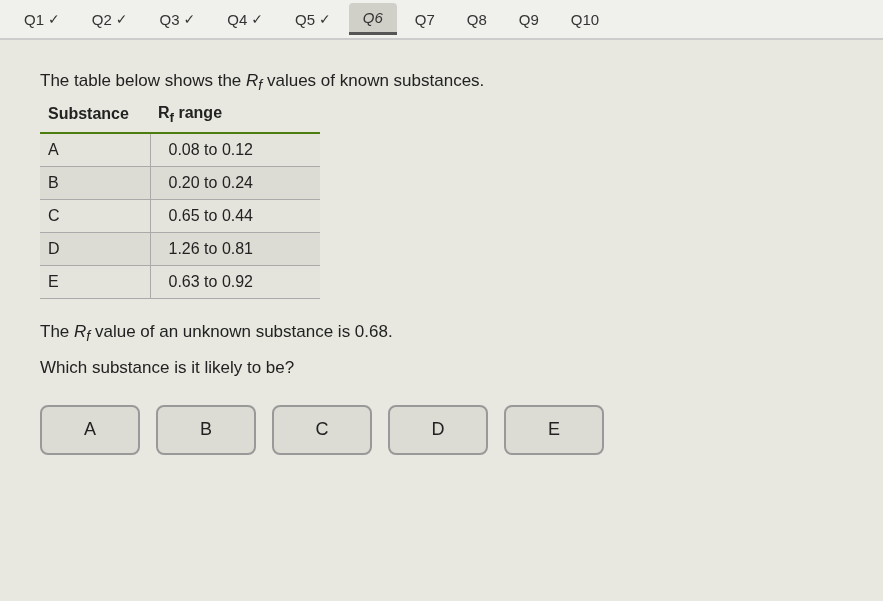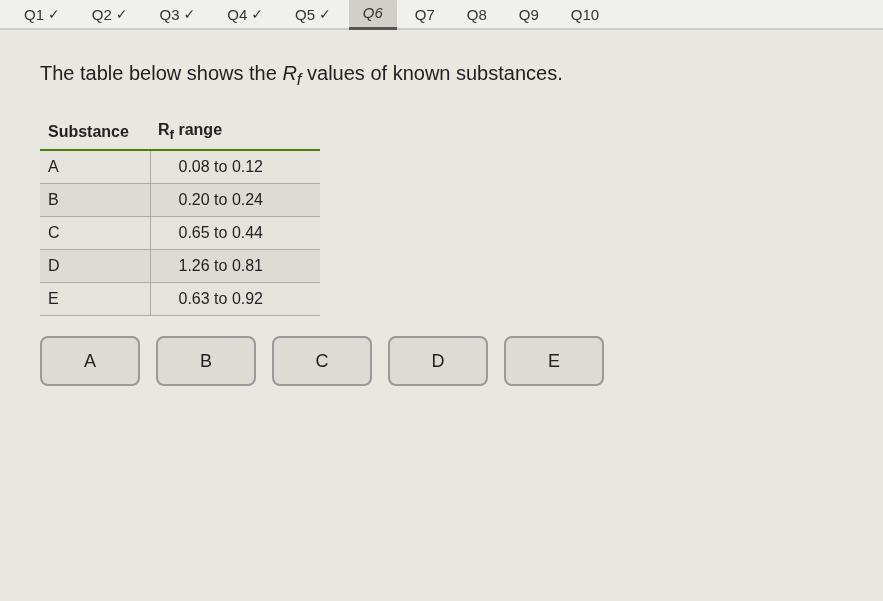--- a/index.html
+++ b/index.html
@@ -12,21 +12,21 @@
       overflow: hidden;
     }
 
     
     .tabs {
       display: flex;
       align-items: center;
       background: #f0f0ec;
       border-bottom: 2px solid #ccc;
       padding: 0 10px;
-      height: 30px;
+      height: 40px;
       gap: 4px;
     }
 
     .tab {
       padding: 6px 14px;
       font-size: 15px;
       font-weight: 500;
       color: #333;
       cursor: pointer;
       border-radius: 4px 4px 0 0;
@@ -46,23 +46,22 @@
       font-size: 14px;
     }
 
     
     .content {
       padding: 28px 40px 24px 40px;
       background: #e8e8e0;
     }
 
     .intro-text {
-      font-size: 20px;
-      color: #222;
-      margin-bottom: 22px;
+      font-size: 17px;
+      color: #222;
       line-height: 1.5;
     }
 
     
     .rf-table {
       border-collapse: collapse;
       margin-bottom: 20px;
       min-width: 280px;
     }
 
@@ -79,21 +78,21 @@
       border-bottom: 2px solid #4d7c0f;
     }
 
     .rf-table td:first-child {
       border-right: 1px solid #aaa;
       padding-right: 20px;
       width: 110px;
     }
 
     .rf-table td:last-child {
-      padding-left: 28px;
+      padding-left: 18px;
       margin-left: 20px;
     }
 
     
     .rf-table tr:nth-child(even) td {
       background: #dcdcd4;
     }
     .rf-table tr:nth-child(odd) td {
       background: #e4e4dc;
     }
@@ -182,20 +181,22 @@
       <td>D</td>
       <td>1.26 to 0.81</td>
     </tr>
         <tr>
       <td>E</td>
       <td>0.63 to 0.92</td>
     </tr>
       </tbody>
   </table>
 
+  <p class="question-text">The <em>R<sub>f</sub></em> value of an unknown substance is 0.68.</p>
+  <p class="sub-question">Which substance is it likely to be?</p>
 
   <div class="answer-buttons">
   <button class="answer-btn">A</button>
       <button class="answer-btn">B</button>
       <button class="answer-btn">C</button>
       <button class="answer-btn">D</button>
       <button class="answer-btn">E</button>
     </div>
 </div>
 

